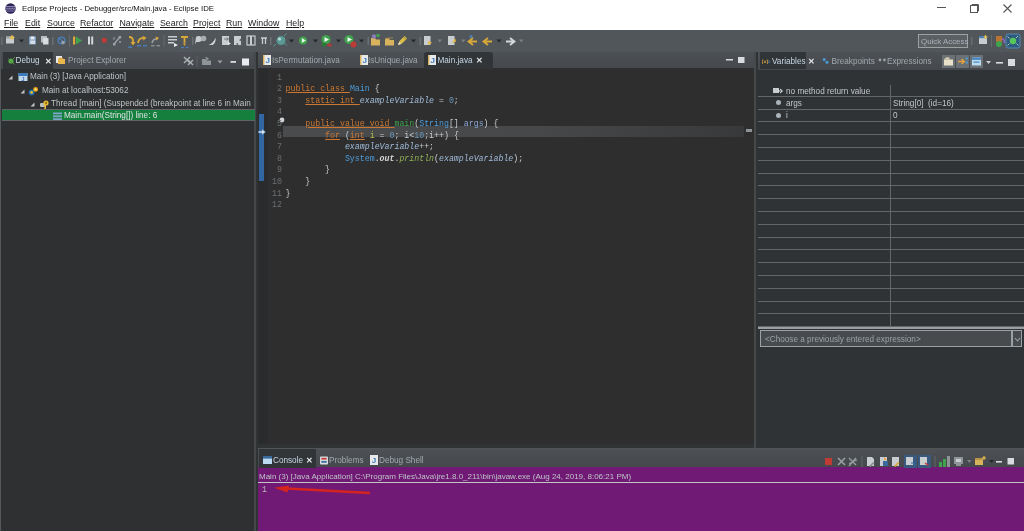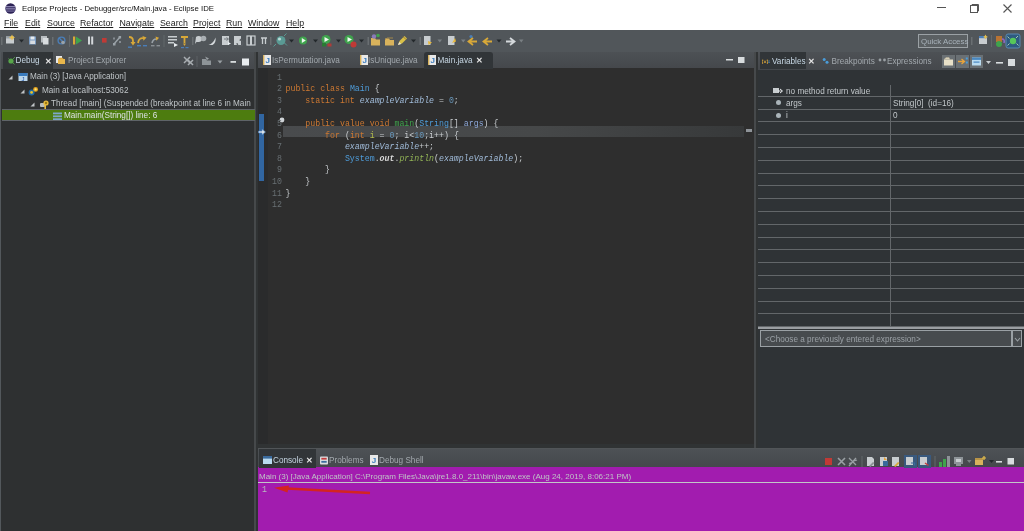--- a/index.html
+++ b/index.html
@@ -10,35 +10,35 @@
 #titlebar { top:0; left:0; width:1024px; height:16px; background:#ffffff; }
 #titletext { top:4px; left:22px; font-size:7.8px; color:#101010; }
 #menubar { top:16px; left:0; width:1024px; height:14px; background:#ffffff; color:#1c1c1c; font-size:8.8px; }
 #menubar span.mi { position:absolute; top:2px;text-decoration:underline; }
 u { text-decoration:underline; }
 #toolbar { top:30px; left:0; width:1024px; height:22px; background:#51565a; }
 
 #leftpanel { top:52px; left:0; width:256px; height:479px; background:#2e3031; border-right:2px solid #46494b; }
 #editorarea { top:52px; left:258px; width:497px; height:392px; background:#2e2e2e; }
 #rightpanel { top:52px; left:758px; width:266px; height:396px; background:#2f3336; }
-#consolepanel { top:448px; left:258px; width:766px; height:83px; background:#a21caf; }
+#consolepanel { top:448px; left:258px; width:766px; height:83px; background:#701a75; }
 .tabstrip { position:absolute; top:0; left:0; right:0; height:17px; background:linear-gradient(#4d5155,#45484c); }
 .tab { position:absolute; top:0; height:17px; font-size:8.2px; color:#a2a8ad; }
 .tab.active { background:#313538; color:#c7d7e4; }
 .tablabel { position:absolute; top:4px; white-space:nowrap; }
 .closex { color:#e8e8e8; font-weight:bold; font-size:8px; }
 
 .treerow { position:absolute; left:0; width:256px; height:13px; color:#bfc4c7; font-size:8.2px; white-space:nowrap; overflow:hidden; }
 .treerow .txt { position:absolute; top:1px; }
-#selrow { background:#4d7c0f; border-top:1px solid #5f6468; border-bottom:1px solid #5f6468; color:#dde2e5; }
+#selrow { background:#15803d; border-top:1px solid #5f6468; border-bottom:1px solid #5f6468; color:#dde2e5; }
 
 #codeblock { position:absolute; top:19.5px; left:0; width:497px; }
 .cl { position:absolute; left:27.5px; width:468px; height:11.6px; font-size:8.25px; line-height:11.6px; white-space:pre; font-family:"Liberation Mono",monospace; color:#c9cdd0;}
 .ln { position:absolute; left:0; width:24px; text-align:right; height:11.6px; font-size:8.25px; line-height:11.6px; color:#697074; font-family:"Liberation Mono",monospace; }
-.k { color:#cc7832; } .num { color:#6897bb; }
+.k { color:#cc7832;text-decoration:underline; } .num { color:#6897bb; }
 .fi { color:#a2bddb; font-style:italic; }
 .cn { color:#4e9cd9; }
 .md { color:#3fa34d; }
 .mc { color:#92b456; font-style:italic; }
 .ag { color:#8ca7d8; }
 .vi { color:#b5bd4c; }
 .ou { color:#d8d8d8; font-weight:bold; font-style:italic; }
 
 .grid { position:absolute; left:0; width:266px; height:12.8px; border-bottom:1px solid #63676a; }
 .vartext { position:absolute; font-size:8.2px; color:#c3c8cb; white-space:nowrap; }

